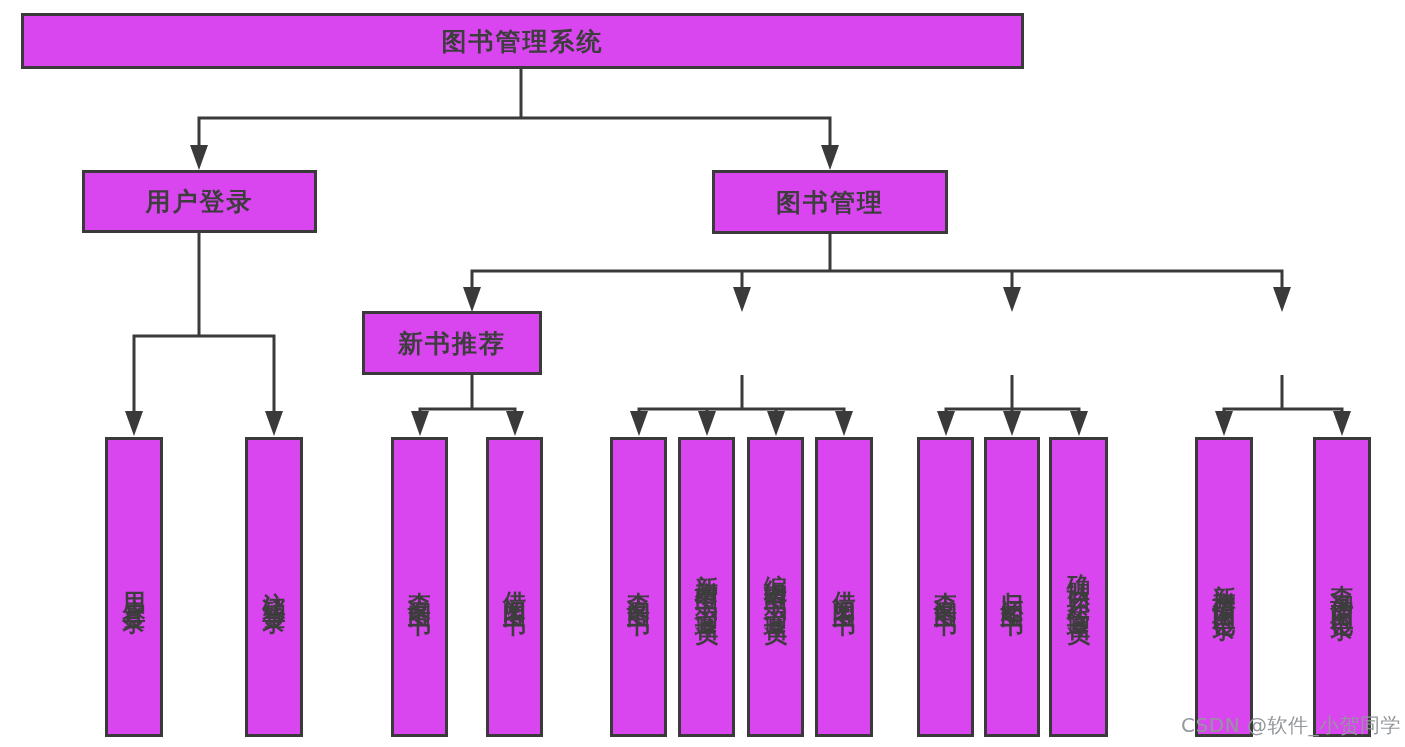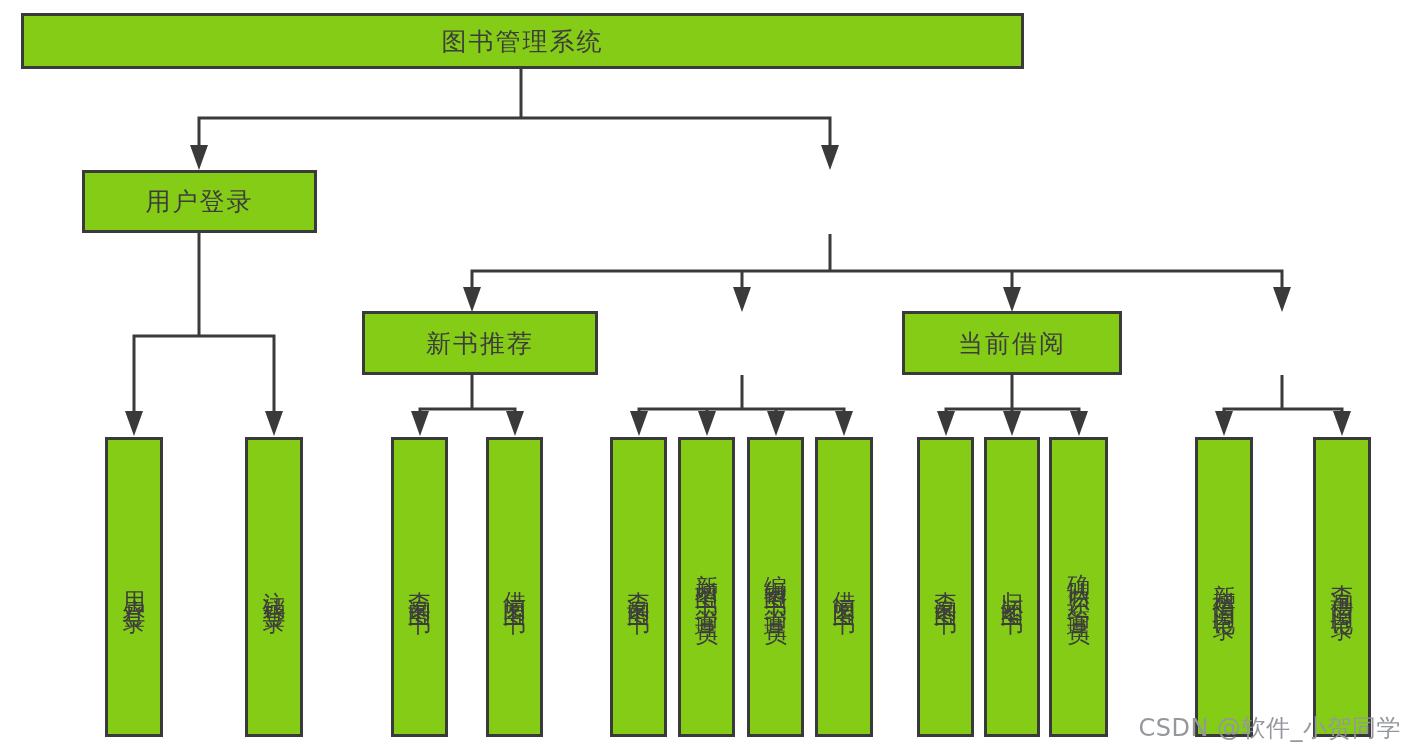--- a/index.html
+++ b/index.html
@@ -9,57 +9,57 @@
     font-family:"DejaVu Sans",sans-serif;
     position:relative;
     overflow:hidden;
   }
   #canvas{position:absolute;left:0;top:0;width:1405px;height:747px;}
   svg.connectors{position:absolute;left:0;top:0;pointer-events:none;}
   .box{
     position:absolute;
     box-sizing:border-box;
     border:3px solid #3a3a3a;
-    background:#84cc16;
+    background:#d946ef;
     color:#3d3d3d;
-    display:flex;align-items:center;justify-content:center;
+    display:flex;align-items:center;justify-content:center;font-weight:bold;
   }
   .h{font-size:25px;letter-spacing:2px;white-space:nowrap;}
   .v{
     writing-mode:vertical-rl;
     font-size:23px;
     letter-spacing:7px;
     line-height:1;
   }
   
   #n-root{left:21px;top:13px;width:1003px;height:56px;}
   #n-userlogin{left:82px;top:170px;width:235px;height:63px;}
   #n-bookmgmt{left:712px;top:170px;width:236px;height:64px;}
-  #n-newrec{left:362px;top:311px;width:236px;height:64px;}
+  #n-newrec{left:362px;top:311px;width:180px;height:64px;}
   #n-bookborrow{left:633px;top:311px;width:220px;height:64px;}
   #n-currentborrow{left:902px;top:311px;width:220px;height:64px;}
   #n-records{left:1173px;top:311px;width:218px;height:64px;}
   .leaf{top:437px;height:300px;}
   #l1{left:105px;width:58px;}
   #l2{left:245px;width:58px;}
   #l3{left:391px;width:57px;}
   #l4{left:486px;width:57px;}
   #l5{left:610px;width:57px;}
   #l6{left:678px;width:57px;}
   #l7{left:747px;width:57px;}
   #l8{left:815px;width:58px;}
   #l9{left:917px;width:57px;}
   #l10{left:984px;width:56px;}
   #l11{left:1049px;width:59px;}
   #l12{left:1195px;width:58px;}
   #l13{left:1313px;width:58px;}
   #watermark{
     position:absolute;
     right:4px;top:712px;
-    font-size:24px;
+    font-size:20px;
     color:#94989c;
     letter-spacing:0.5px;
     white-space:nowrap;
   }
 </style>
 </head>
 <body>
 
 <div id="canvas">
 
@@ -111,23 +111,23 @@
       <polygon points="1003,411 1021,411 1012,436"></polygon>
       <polygon points="1070,411 1088,411 1079,436"></polygon>
       <polygon points="1215,411 1233,411 1224,436"></polygon>
       <polygon points="1333,411 1351,411 1342,436"></polygon>
     </g>
   </svg>
 
   <div class="box h" id="n-root">图书管理系统</div>
 
   <div class="box h" id="n-userlogin">用户登录</div>
+  <div class="box h" id="n-bookmgmt">图书管理</div>
 
   <div class="box h" id="n-newrec">新书推荐</div>
-  <div class="box h" id="n-currentborrow">当前借阅</div>
 
   <div class="box v leaf" id="l1">用户登录</div>
   <div class="box v leaf" id="l2">注销登录</div>
   <div class="box v leaf" id="l3">查询图书</div>
   <div class="box v leaf" id="l4">借阅图书</div>
   <div class="box v leaf" id="l5">查询图书</div>
   <div class="box v leaf" id="l6">新增图书（管理员）</div>
   <div class="box v leaf" id="l7">编辑图书（管理员）</div>
   <div class="box v leaf" id="l8">借阅图书</div>
   <div class="box v leaf" id="l9">查询图书</div>

